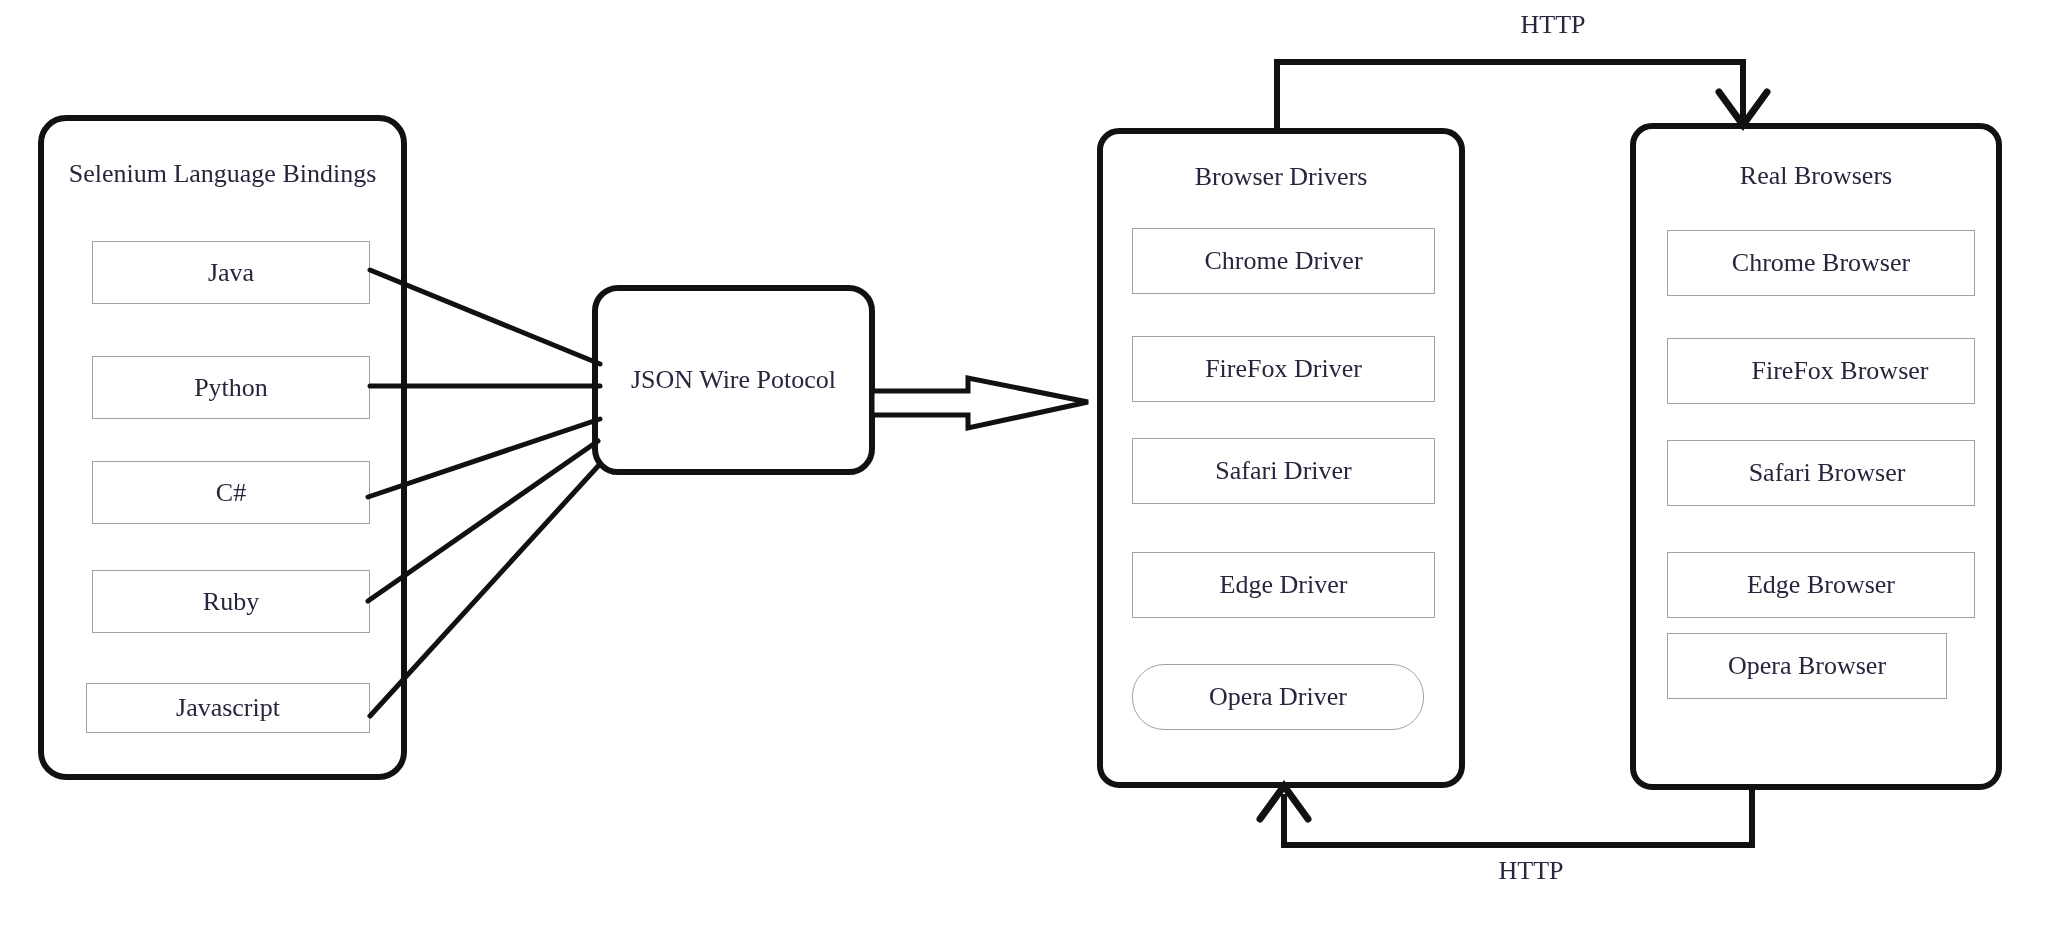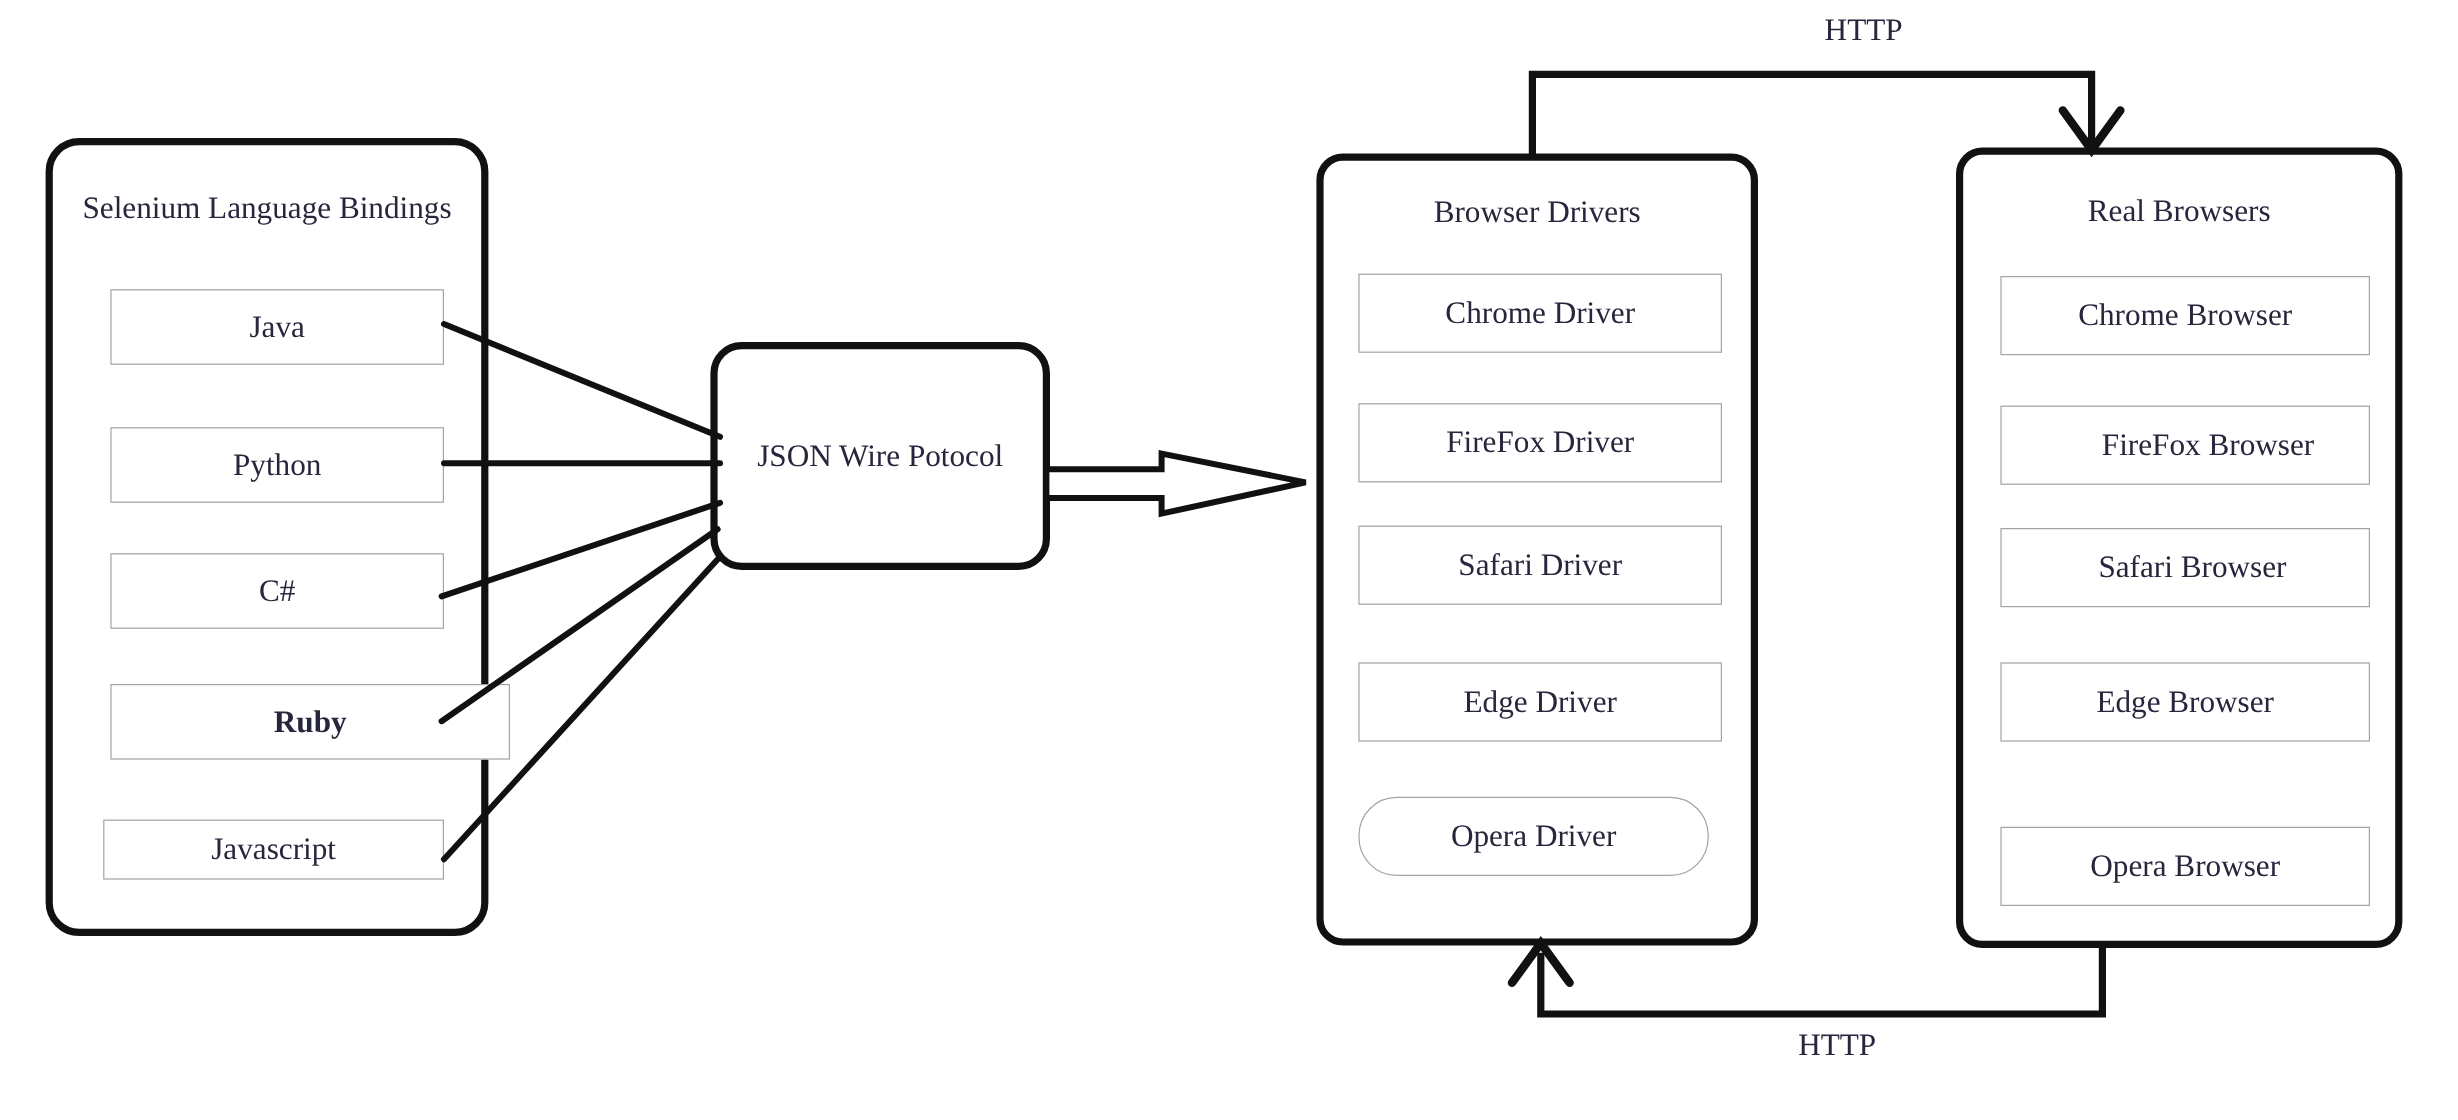--- a/index.html
+++ b/index.html
@@ -36,42 +36,42 @@
 </head>
 <body>
 
 <div class="canvas">
 
   <div class="group" style="left:38px; top:115px; width:369px; height:665px;">
     <div class="group-title" style="top:38px;">Selenium Language Bindings</div>
     <div class="item" style="left:48px; top:120px; width:278px; height:63px;">Java</div>
     <div class="item" style="left:48px; top:235px; width:278px; height:63px;">Python</div>
     <div class="item" style="left:48px; top:340px; width:278px; height:63px;">C#</div>
-    <div class="item" style="left:48px; top:449px; width:333px; height:63px;font-weight:bold;">Ruby</div>
+    <div class="item" style="left:48px; top:449px; width:278px; height:63px;">Ruby</div>
     <div class="item" style="left:42px; top:562px; width:284px; height:50px;">Javascript</div>
   </div>
 
   <div class="group json-box" style="left:592px; top:285px; width:283px; height:190px; border-radius:26px;">JSON Wire Potocol</div>
 
   <div class="group" style="left:1097px; top:128px; width:368px; height:660px; border-radius:22px;">
     <div class="group-title" style="top:28px;">Browser Drivers</div>
     <div class="item" style="left:29px; top:94px; width:303px; height:66px;">Chrome Driver</div>
     <div class="item" style="left:29px; top:202px; width:303px; height:66px;">FireFox Driver</div>
     <div class="item" style="left:29px; top:304px; width:303px; height:66px;">Safari Driver</div>
     <div class="item" style="left:29px; top:418px; width:303px; height:66px;">Edge Driver</div>
     <div class="item" style="left:29px; top:530px; width:292px; height:66px;border-radius:32px;">Opera Driver</div>
   </div>
 
   <div class="group" style="left:1630px; top:123px; width:372px; height:667px; border-radius:22px;">
     <div class="group-title" style="top:32px;">Real Browsers</div>
     <div class="item" style="left:31px; top:101px; width:308px; height:66px;">Chrome Browser</div>
     <div class="item" style="left:31px; top:209px; width:308px; height:66px;padding-left:38px;">FireFox Browser</div>
     <div class="item" style="left:31px; top:311px; width:308px; height:66px;padding-left:12px;">Safari Browser</div>
     <div class="item" style="left:31px; top:423px; width:308px; height:66px;">Edge Browser</div>
-    <div class="item" style="left:31px; top:560px; width:308px; height:66px;">Opera Browser</div>
+    <div class="item" style="left:31px; top:504px; width:280px; height:66px;">Opera Browser</div>
   </div>
 
   <div class="http-label" style="left:1508px; top:10px;">HTTP</div>
   <div class="http-label" style="left:1486px; top:856px;">HTTP</div>
 
   <svg class="wires" viewBox="0 0 2048 933">
 
     <path d="M370,270 L600,364" stroke="#111111" stroke-width="5" fill="none" stroke-linecap="round"></path>
     <path d="M370,386 L600,386" stroke="#111111" stroke-width="5" fill="none" stroke-linecap="round"></path>
     <path d="M368,497 L600,419" stroke="#111111" stroke-width="5" fill="none" stroke-linecap="round"></path>

